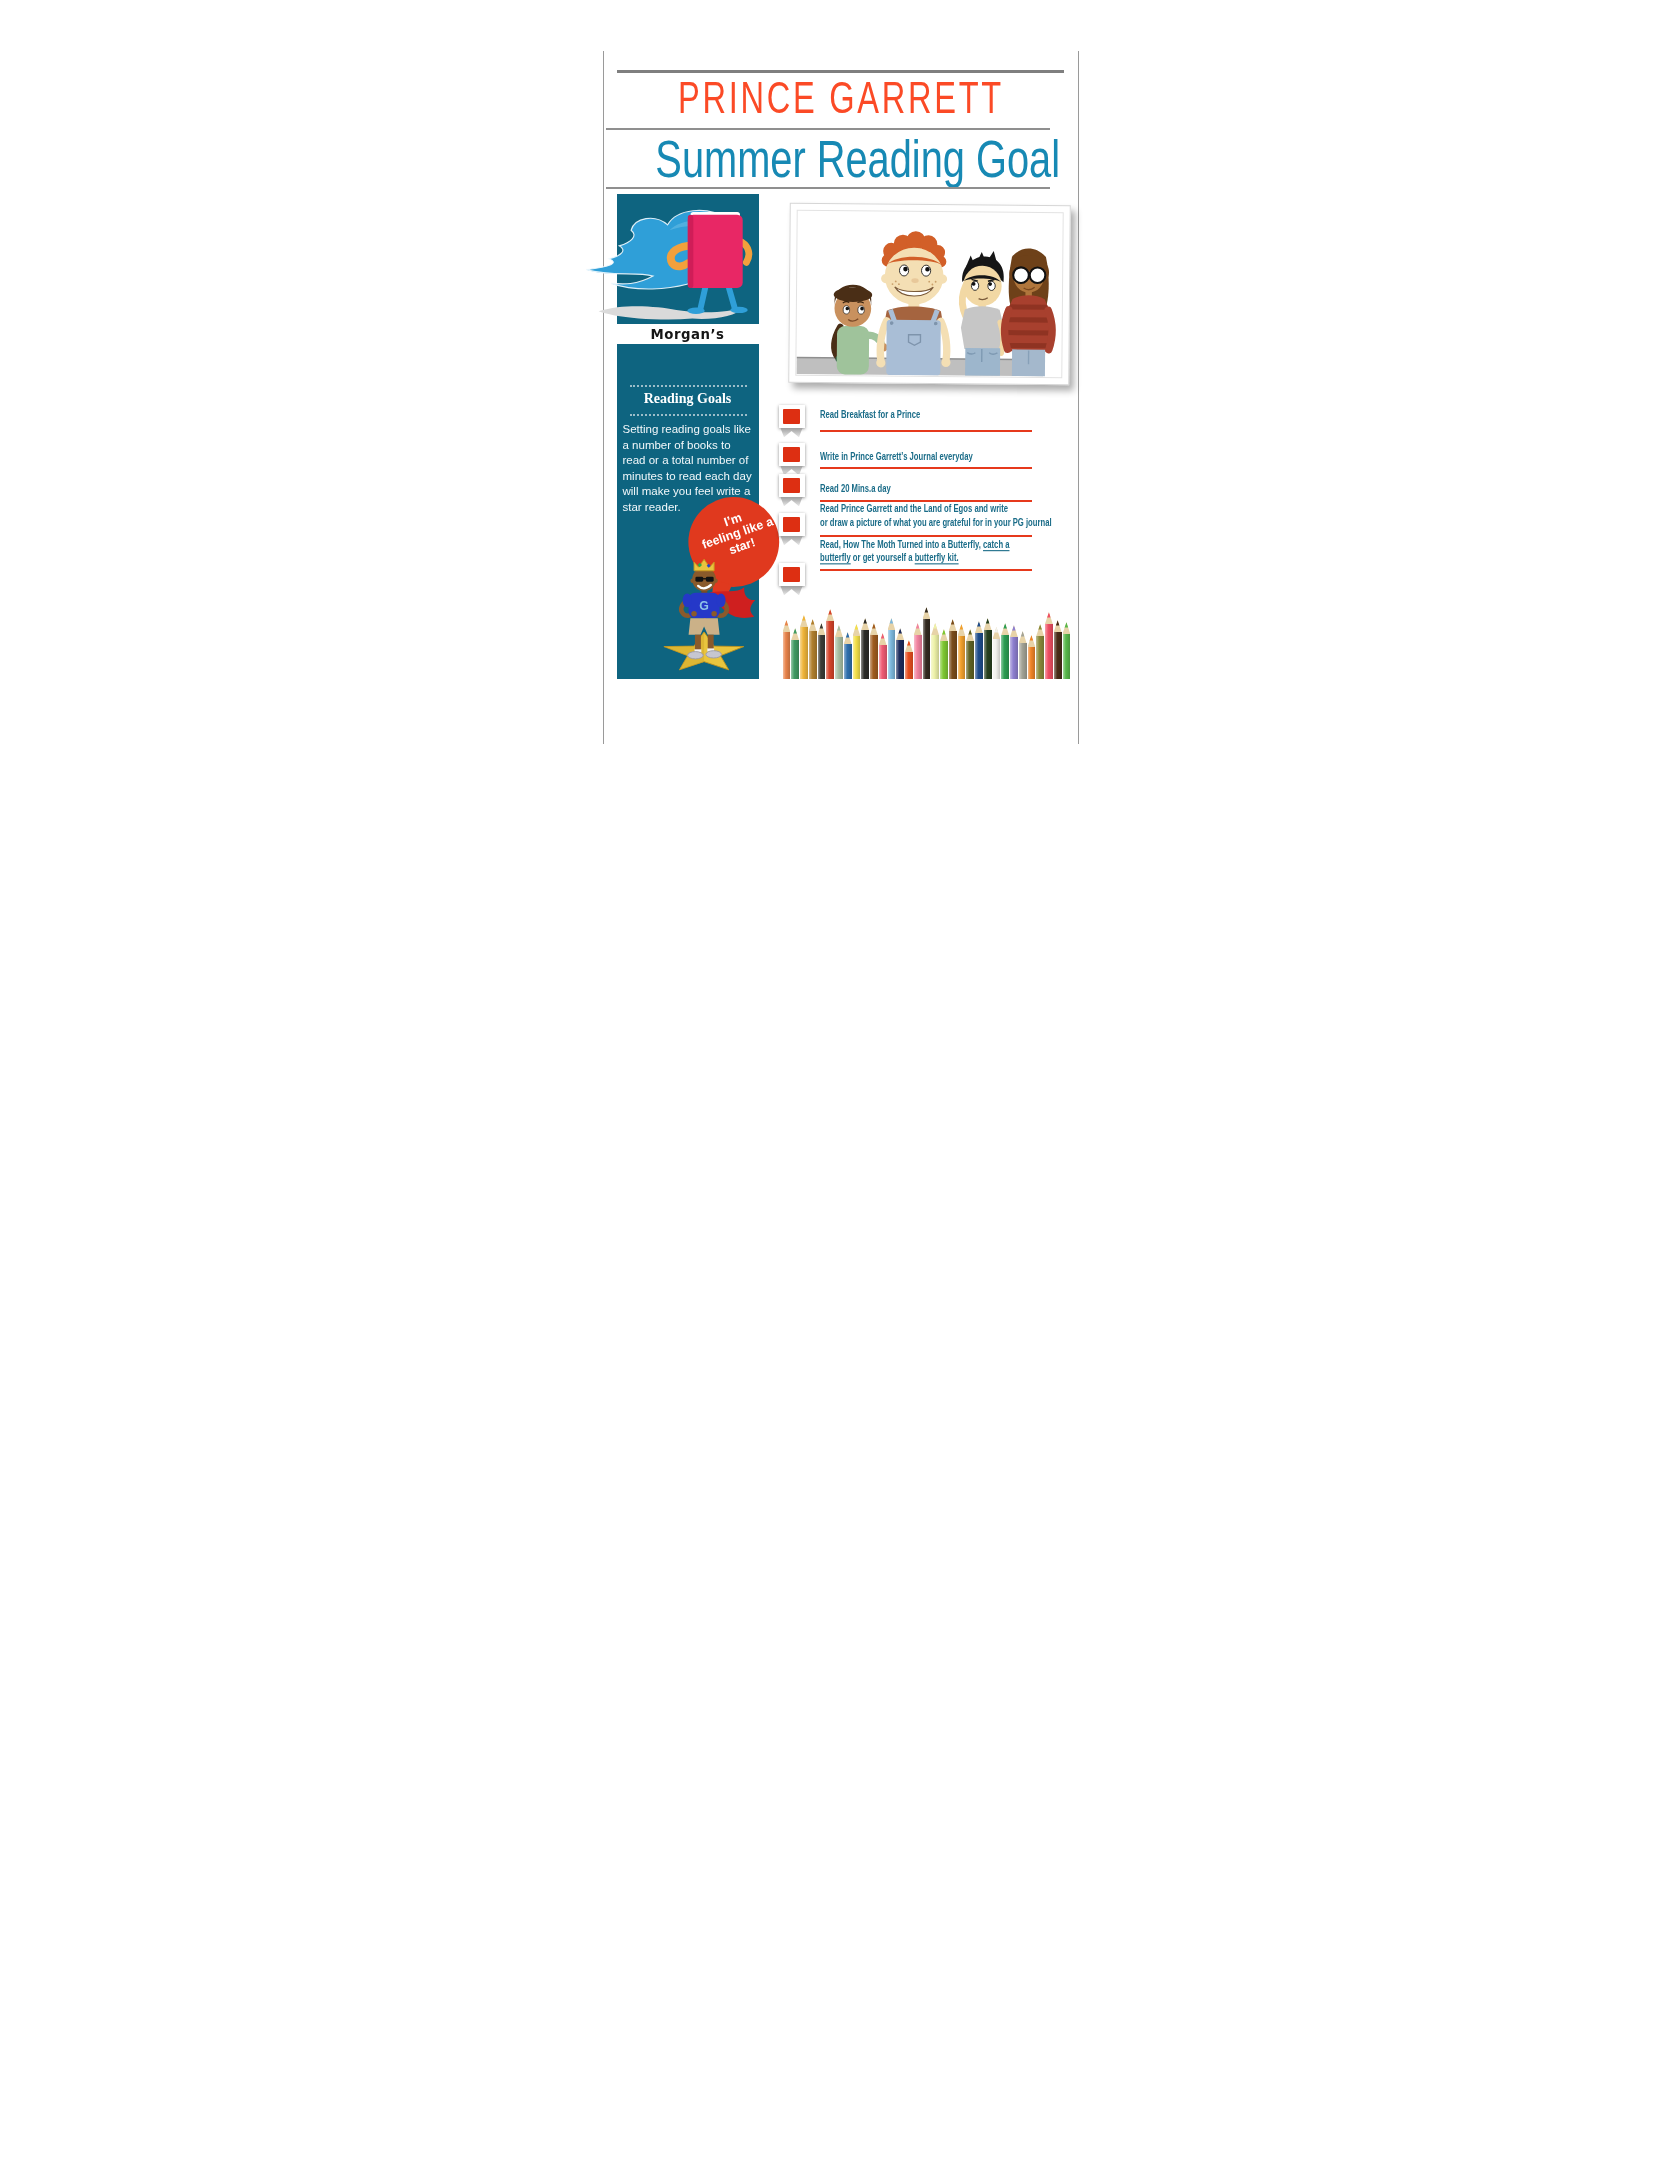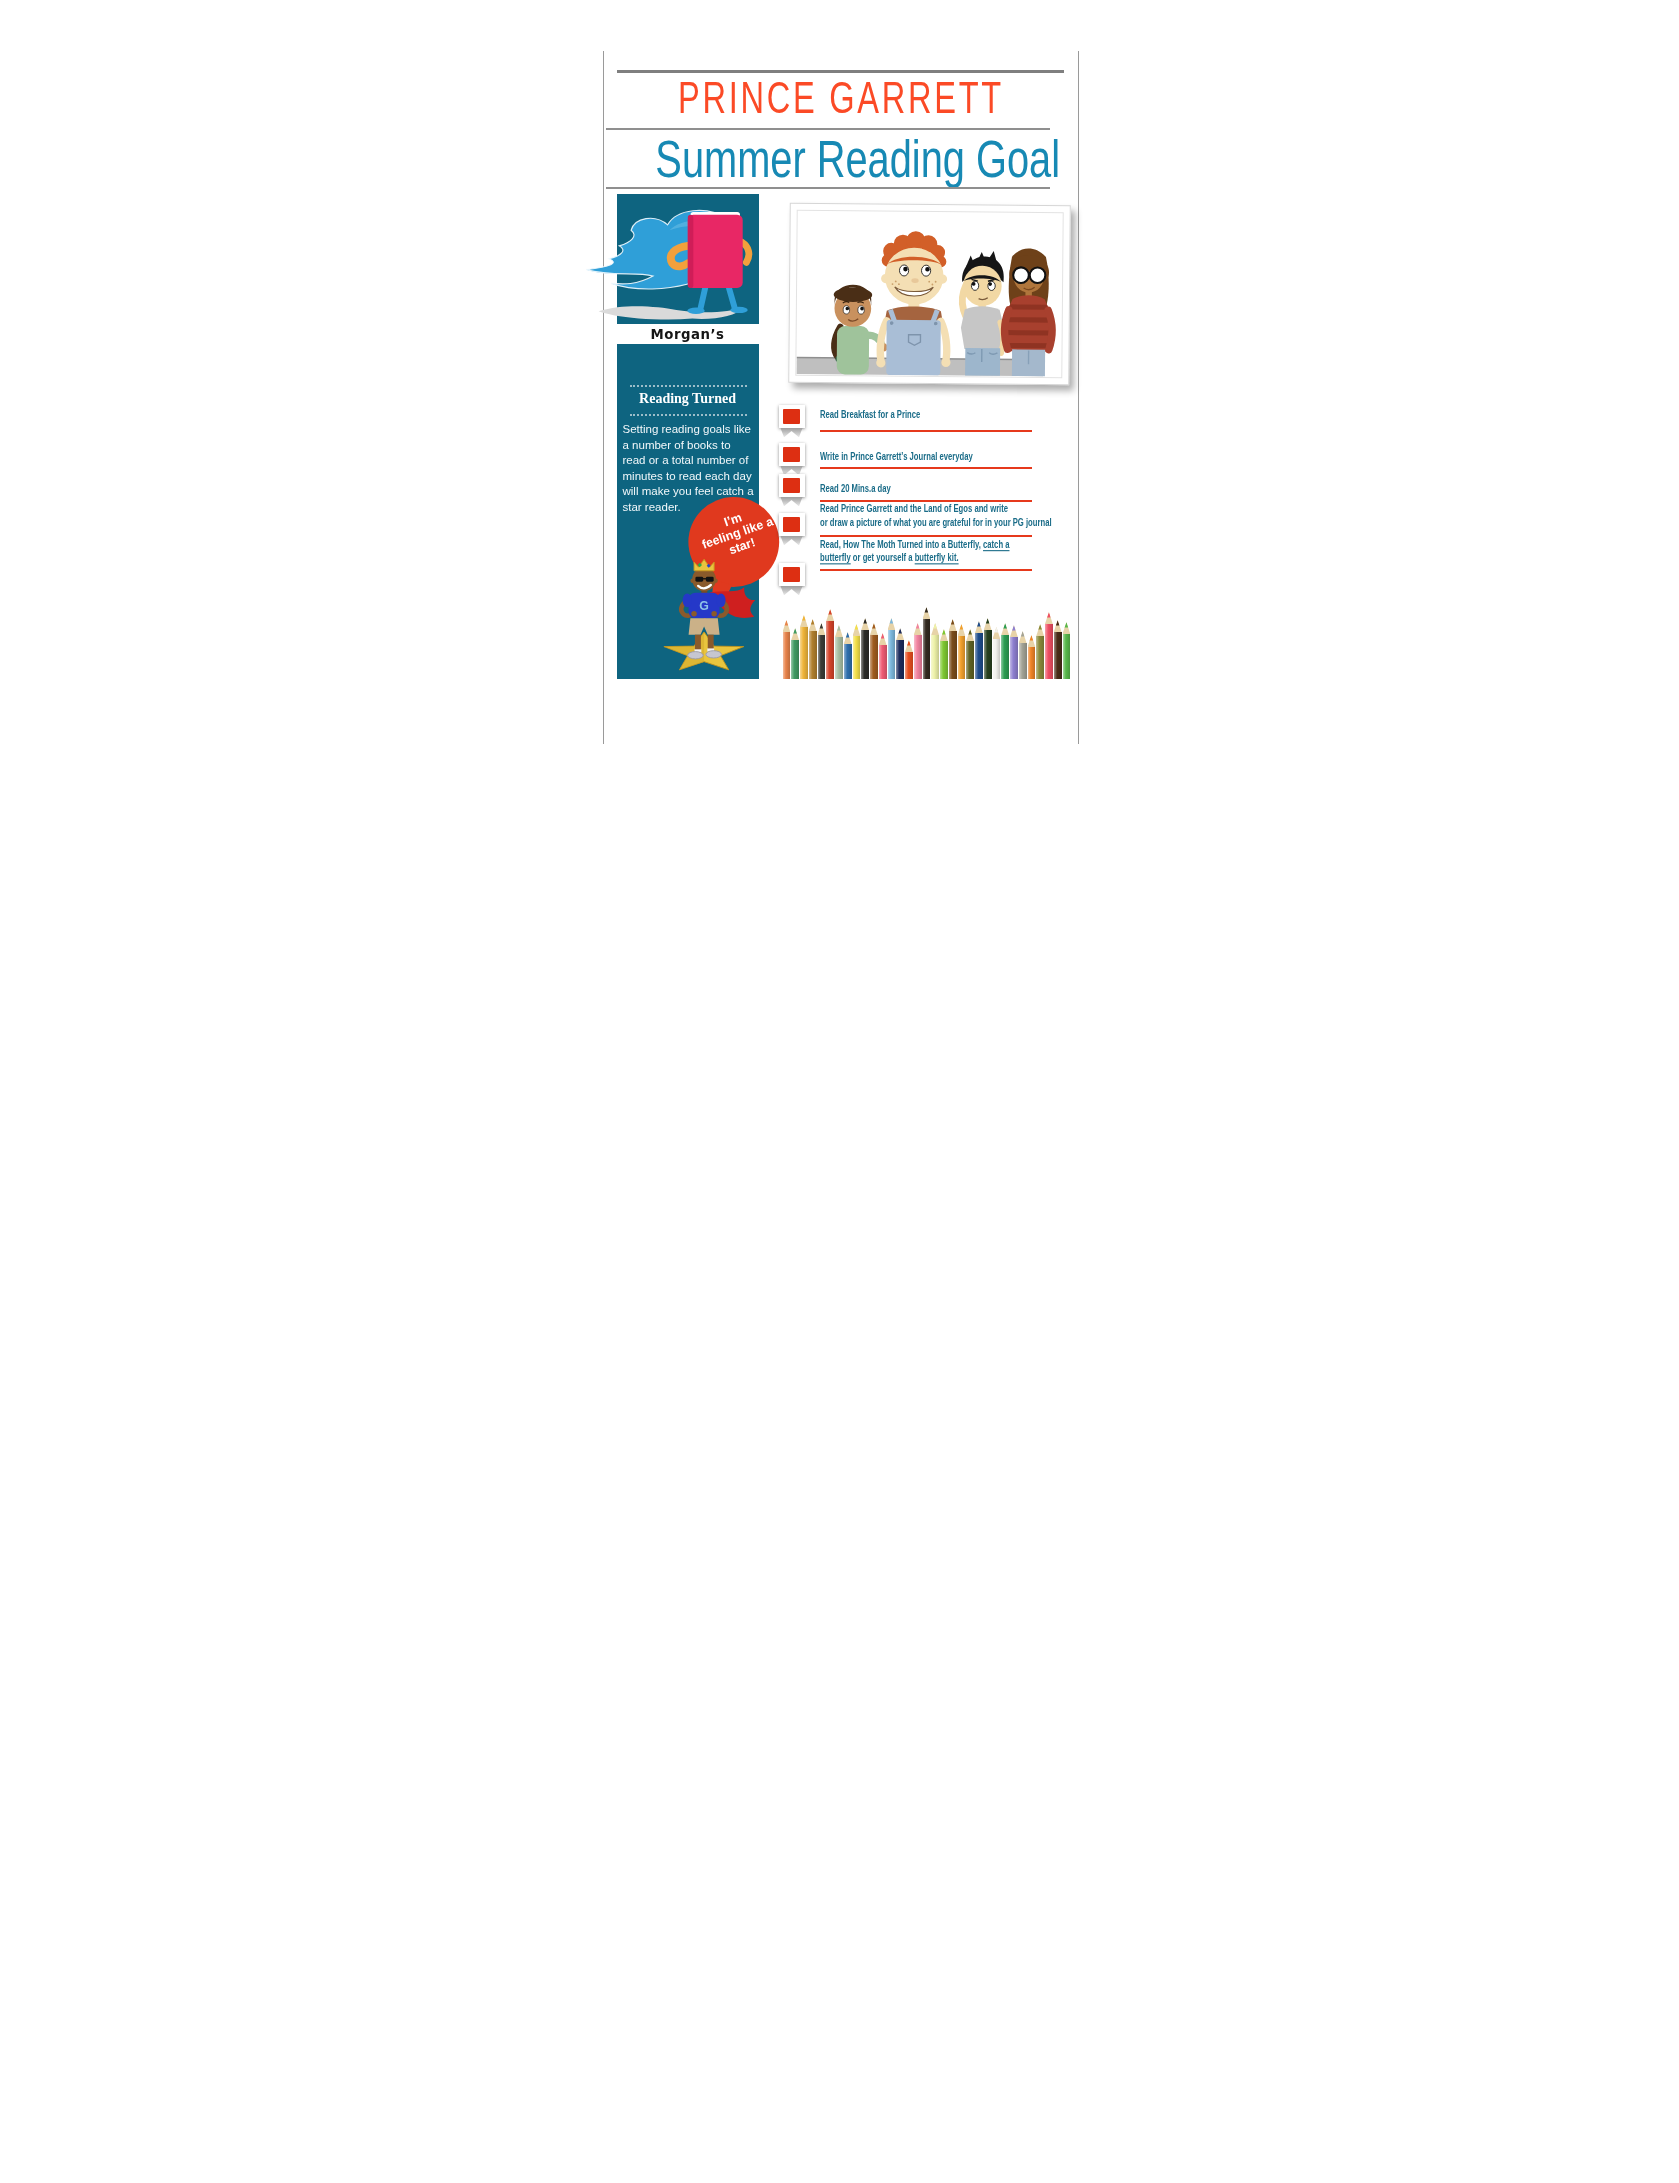--- a/index.html
+++ b/index.html
@@ -96,27 +96,27 @@
     <rect x="246" y="30" width="108" height="16" rx="6" fill="#ffffff"></rect>
     <rect x="240" y="36" width="120" height="160" rx="12" fill="#e82765"></rect>
     <rect x="240" y="36" width="12" height="160" rx="6" fill="#cf1d58"></rect>
   </svg>
 
   <div class="morgans-band">
     <span class="morgans">Morgan’s</span>
   </div>
 
   <div class="dotline dot-a"></div>
-  <div class="goals-heading">Reading Turned</div>
+  <div class="goals-heading">Reading Goals</div>
   <div class="dotline dot-b"></div>
   <div class="goals-text">Setting reading goals like
 a number of books to
 read or a total number of
 minutes to read each day
-will make  you feel catch a
+will make  you feel write a
 star reader.</div>
 
   <svg class="bubble-svg" viewBox="0 0 205 285">
     <ellipse cx="102" cy="100" rx="99" ry="98" fill="#e0391e"></ellipse>
     <path d="M56,182 C58,218 50,248 34,272 C64,250 86,224 98,194 Z" fill="#e0391e"></path>
   </svg>
   <div class="bubble-text">I’m
 feeling like a
 star!</div>
 

